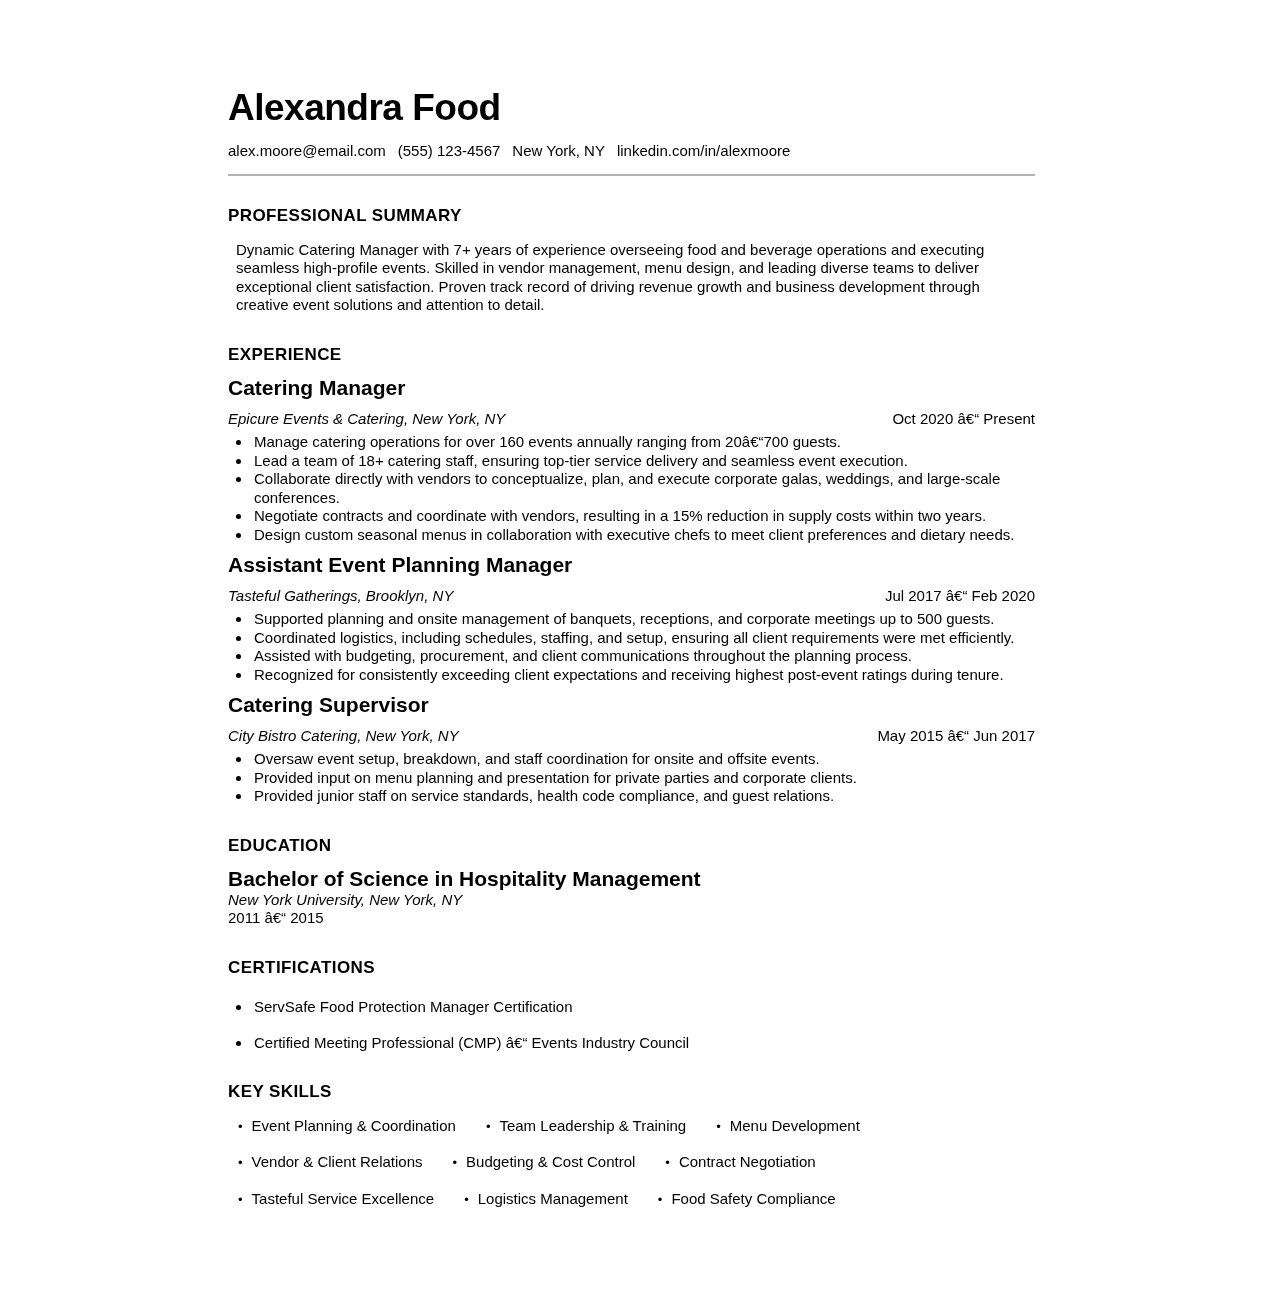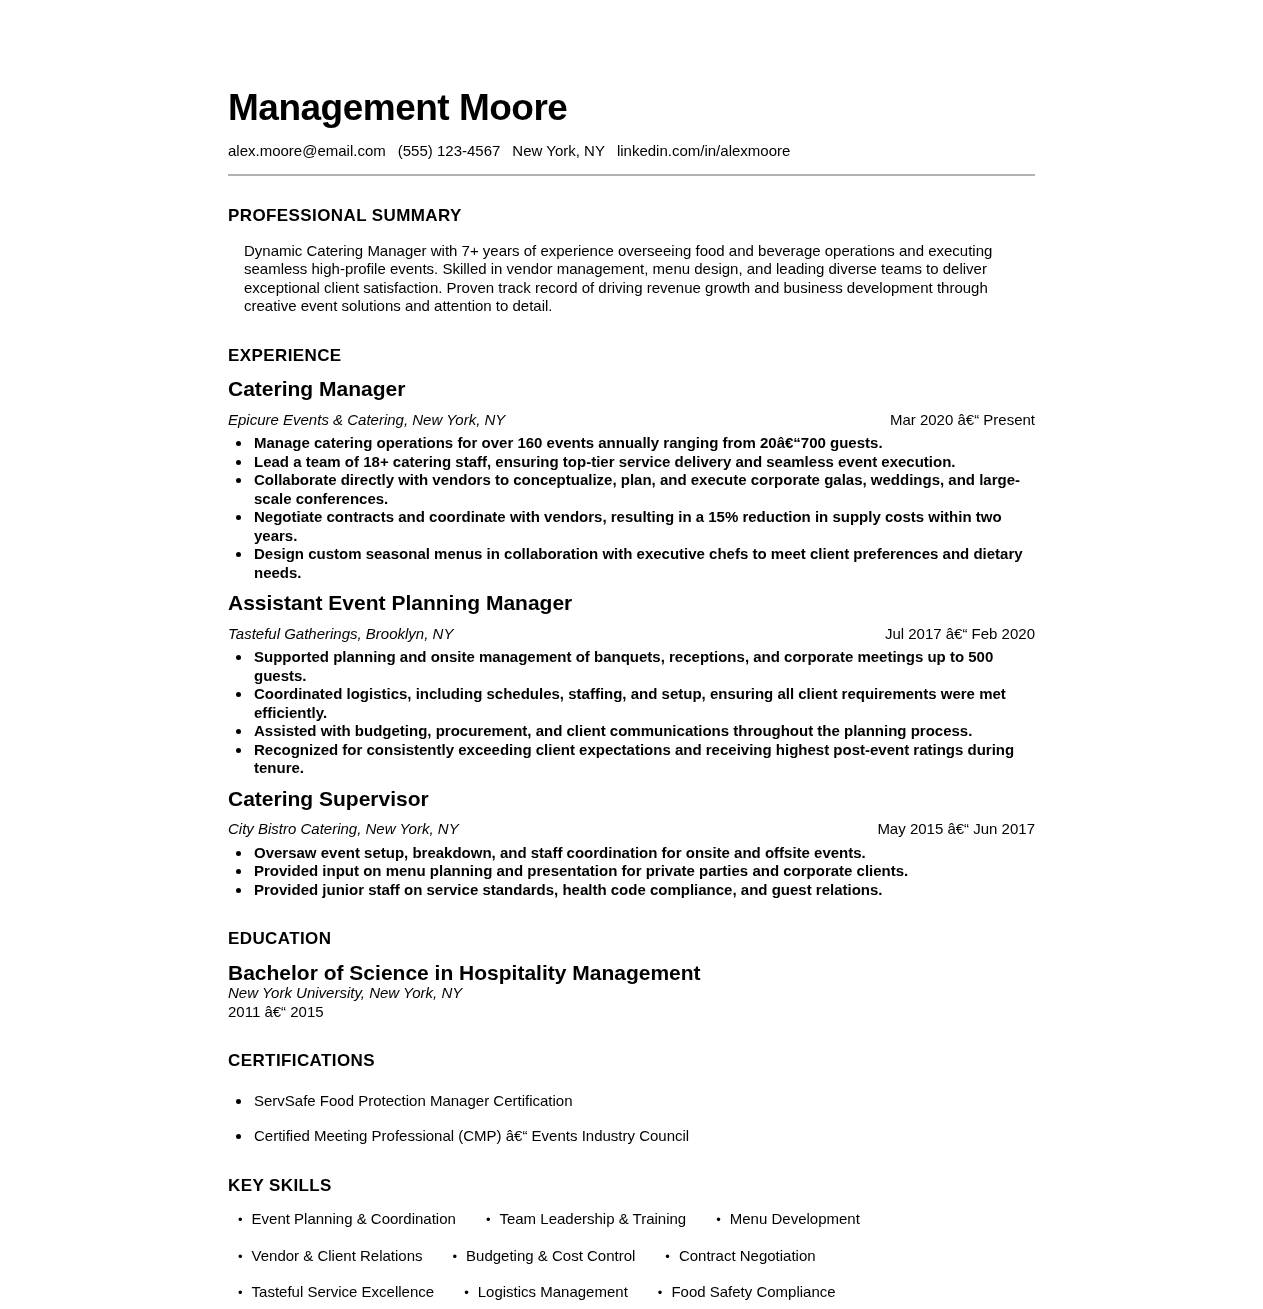--- a/index.html
+++ b/index.html
@@ -36,21 +36,21 @@
     margin: 0;
   }
   h2 {
     font-size: 17px;
     line-height: 1.15;
     margin: 30px 0 15px 0;
     font-weight: bold;
     letter-spacing: 0.4px;
   }
   section p {
-    margin: 16px;
+    margin: 8px;
   }
   h3 {
     font-size: 21px;
     margin: 12px 0 2px 0;
     font-weight: bold;
   }
   .job-meta {
     display: flex;
     justify-content: space-between;
     align-items: baseline;
@@ -59,21 +59,20 @@
   .company {
     font-style: italic;
   }
   .dates {
     font-style: normal;
     white-space: nowrap;
   }
   ul.bullets {
     margin: 5px 0 9px 0;
     padding-left: 24px;
-    font-weight: bold;
   }
   ul.bullets li {
     margin: 0;
     padding-left: 2px;
   }
   .edu-school {
     font-style: italic;
   }
   ul.cert-list {
     margin: 21px 0 0 0;
@@ -103,21 +102,21 @@
     margin-right: 9px;
     font-size: 13px;
   }
 </style>
 </head>
 <body>
 
 <div class="page">
 
   <header>
-    <h1>Management Moore</h1>
+    <h1>Alexandra Food</h1>
     <div class="contact">
       <span>alex.moore@email.com</span>
       <span>(555) 123-4567</span>
       <span>New York, NY</span>
       <span>linkedin.com/in/alexmoore</span>
     </div>
     <hr class="divider">
   </header>
 
   <section>
@@ -125,21 +124,21 @@
     <p>Dynamic Catering Manager with 7+ years of experience overseeing food and beverage operations and executing seamless high-profile events. Skilled in vendor management, menu design, and leading diverse teams to deliver exceptional client satisfaction. Proven track record of driving revenue growth and business development through creative event solutions and attention to detail.</p>
   </section>
 
   <section>
     <h2>EXPERIENCE</h2>
 
     <div class="job">
       <h3>Catering Manager</h3>
       <div class="job-meta">
         <span class="company">Epicure Events &amp; Catering, New York, NY</span>
-        <span class="dates">Mar 2020 â€“ Present</span>
+        <span class="dates">Oct 2020 â€“ Present</span>
       </div>
       <ul class="bullets">
         <li>Manage catering operations for over 160 events annually ranging from 20â€“700 guests.</li>
         <li>Lead a team of 18+ catering staff, ensuring top-tier service delivery and seamless event execution.</li>
         <li>Collaborate directly with vendors to conceptualize, plan, and execute corporate galas, weddings, and large-scale conferences.</li>
         <li>Negotiate contracts and coordinate with vendors, resulting in a 15% reduction in supply costs within two years.</li>
         <li>Design custom seasonal menus in collaboration with executive chefs to meet client preferences and dietary needs.</li>
       </ul>
     </div>
 

